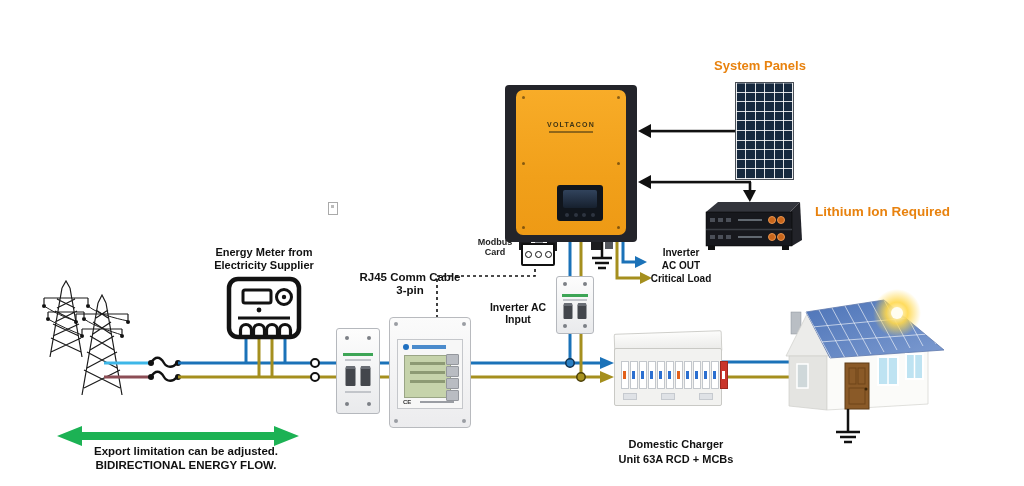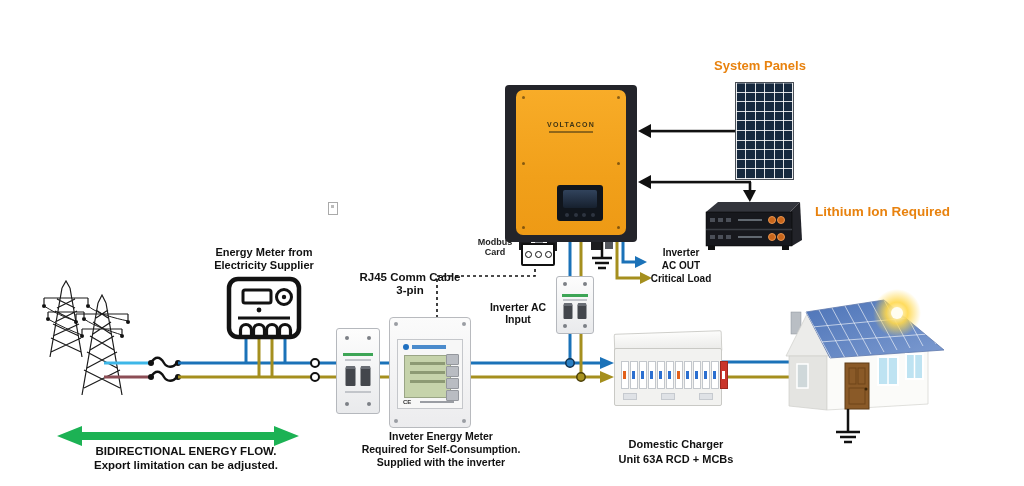--- a/index.html
+++ b/index.html
@@ -391,27 +391,22 @@
   <div class="txt lab-modbus">
     <div>Modbus</div>
     <div>Card</div>
   </div>
   <div class="txt lab-acin">Inverter AC Input</div>
   <div class="txt lab-acout">
     <div>Inverter</div>
     <div>AC OUT</div>
     <div>Critical Load</div>
   </div>
-  <div class="txt lab-iem">
-    <div>Inveter Energy Meter</div>
-    <div>Required for Self-Consumption.</div>
-    <div>Supplied with the inverter</div>
-  </div>
   <div class="txt lab-cu">
     <div>Domestic Charger</div>
     <div>Unit 63A RCD + MCBs</div>
   </div>
   <div class="txt lab-flow">
+    <div>Export limitation can be adjusted.</div>
     <div>BIDIRECTIONAL ENERGY FLOW.</div>
-    <div>Export limitation can be adjusted.</div>
   </div>
 
 </div>
 
 </body></html>

